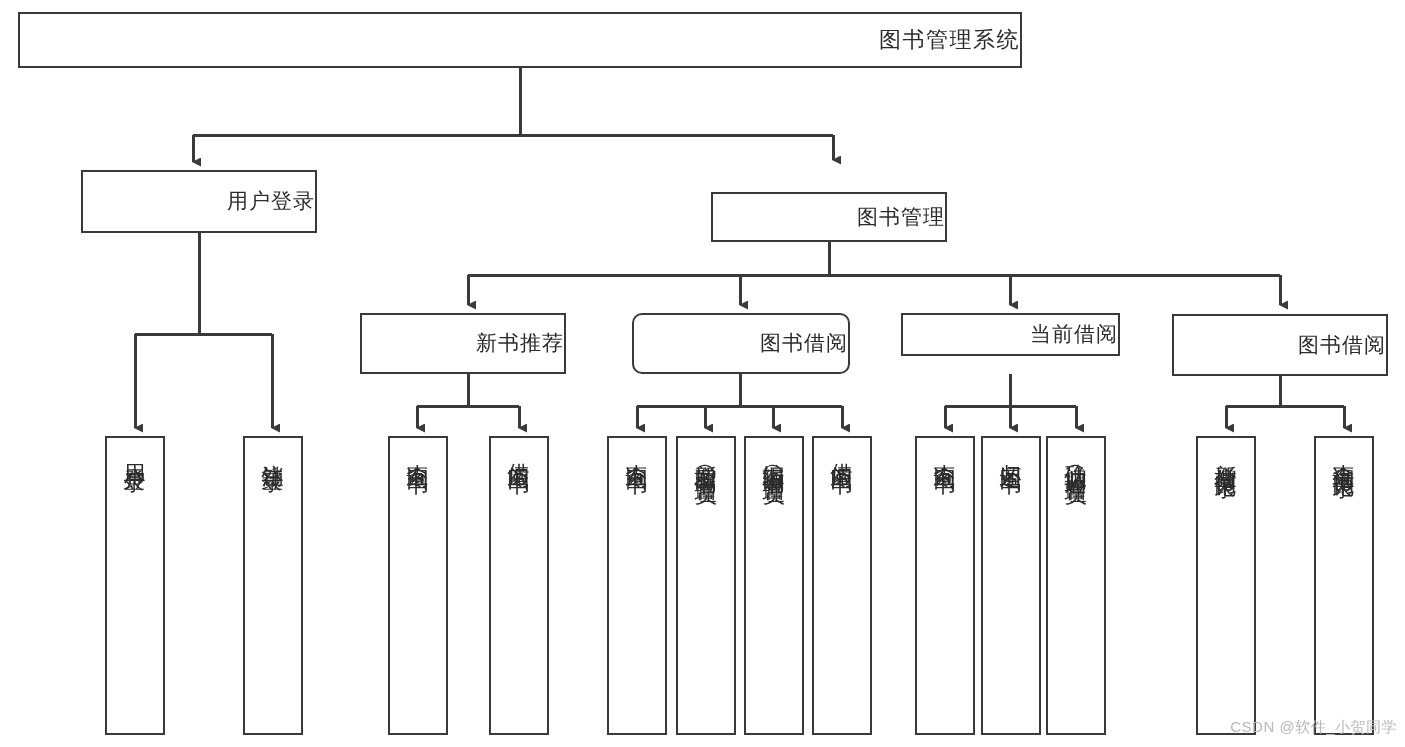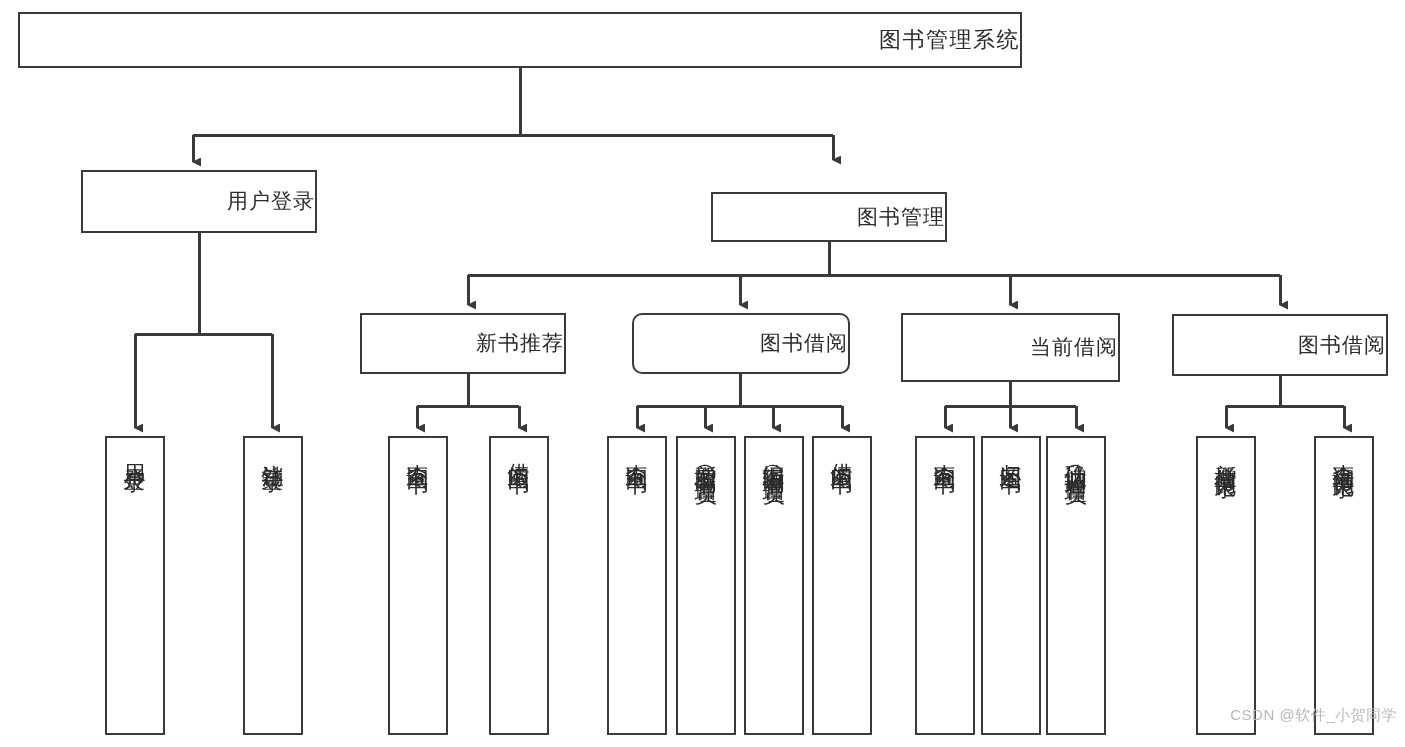--- a/index.html
+++ b/index.html
@@ -61,21 +61,21 @@
     writing-mode: vertical-rl;
     text-orientation: upright;
     font-size: 22px;
     line-height: 1.05;
     letter-spacing: 3px;
     white-space: nowrap;
   }
   .watermark {
     position: absolute;
     right: 8px;
-    bottom: 22px;
+    bottom: 10px;
     font-size: 15px;
     color: #b9b9b9;
     letter-spacing: 0.5px;
     white-space: nowrap;
   }
 </style>
 </head>
 <body>
 
 <div id="diagram-root">
@@ -140,21 +140,21 @@
   <div class="node horiz" style="left:711px; top:168px; width:236px; height:50px;margin-top:24px;">
     <span class="node-label">图书管理</span>
   </div>
 
   <div class="node horiz" style="left:360px; top:313px; width:206px; height:61px;">
     <span class="node-label">新书推荐</span>
   </div>
   <div class="node horiz" style="left:632px; top:313px; width:218px; height:61px;border-radius:10px;">
     <span class="node-label">图书借阅</span>
   </div>
-  <div class="node horiz" style="left:901px; top:313px; width:219px; height:69px;">
+  <div class="node horiz" style="left:901px; top:313px; width:219px; height:43px;">
     <span class="node-label">当前借阅</span>
   </div>
   <div class="node horiz" style="left:1172px; top:314px; width:216px; height:62px;">
     <span class="node-label">图书借阅</span>
   </div>
 
   <div class="node vert" style="left:105px; top:436px; width:60px; height:299px;">
     <span class="node-label">用户登录</span>
   </div>
   <div class="node vert" style="left:243px; top:436px; width:60px; height:299px;">

